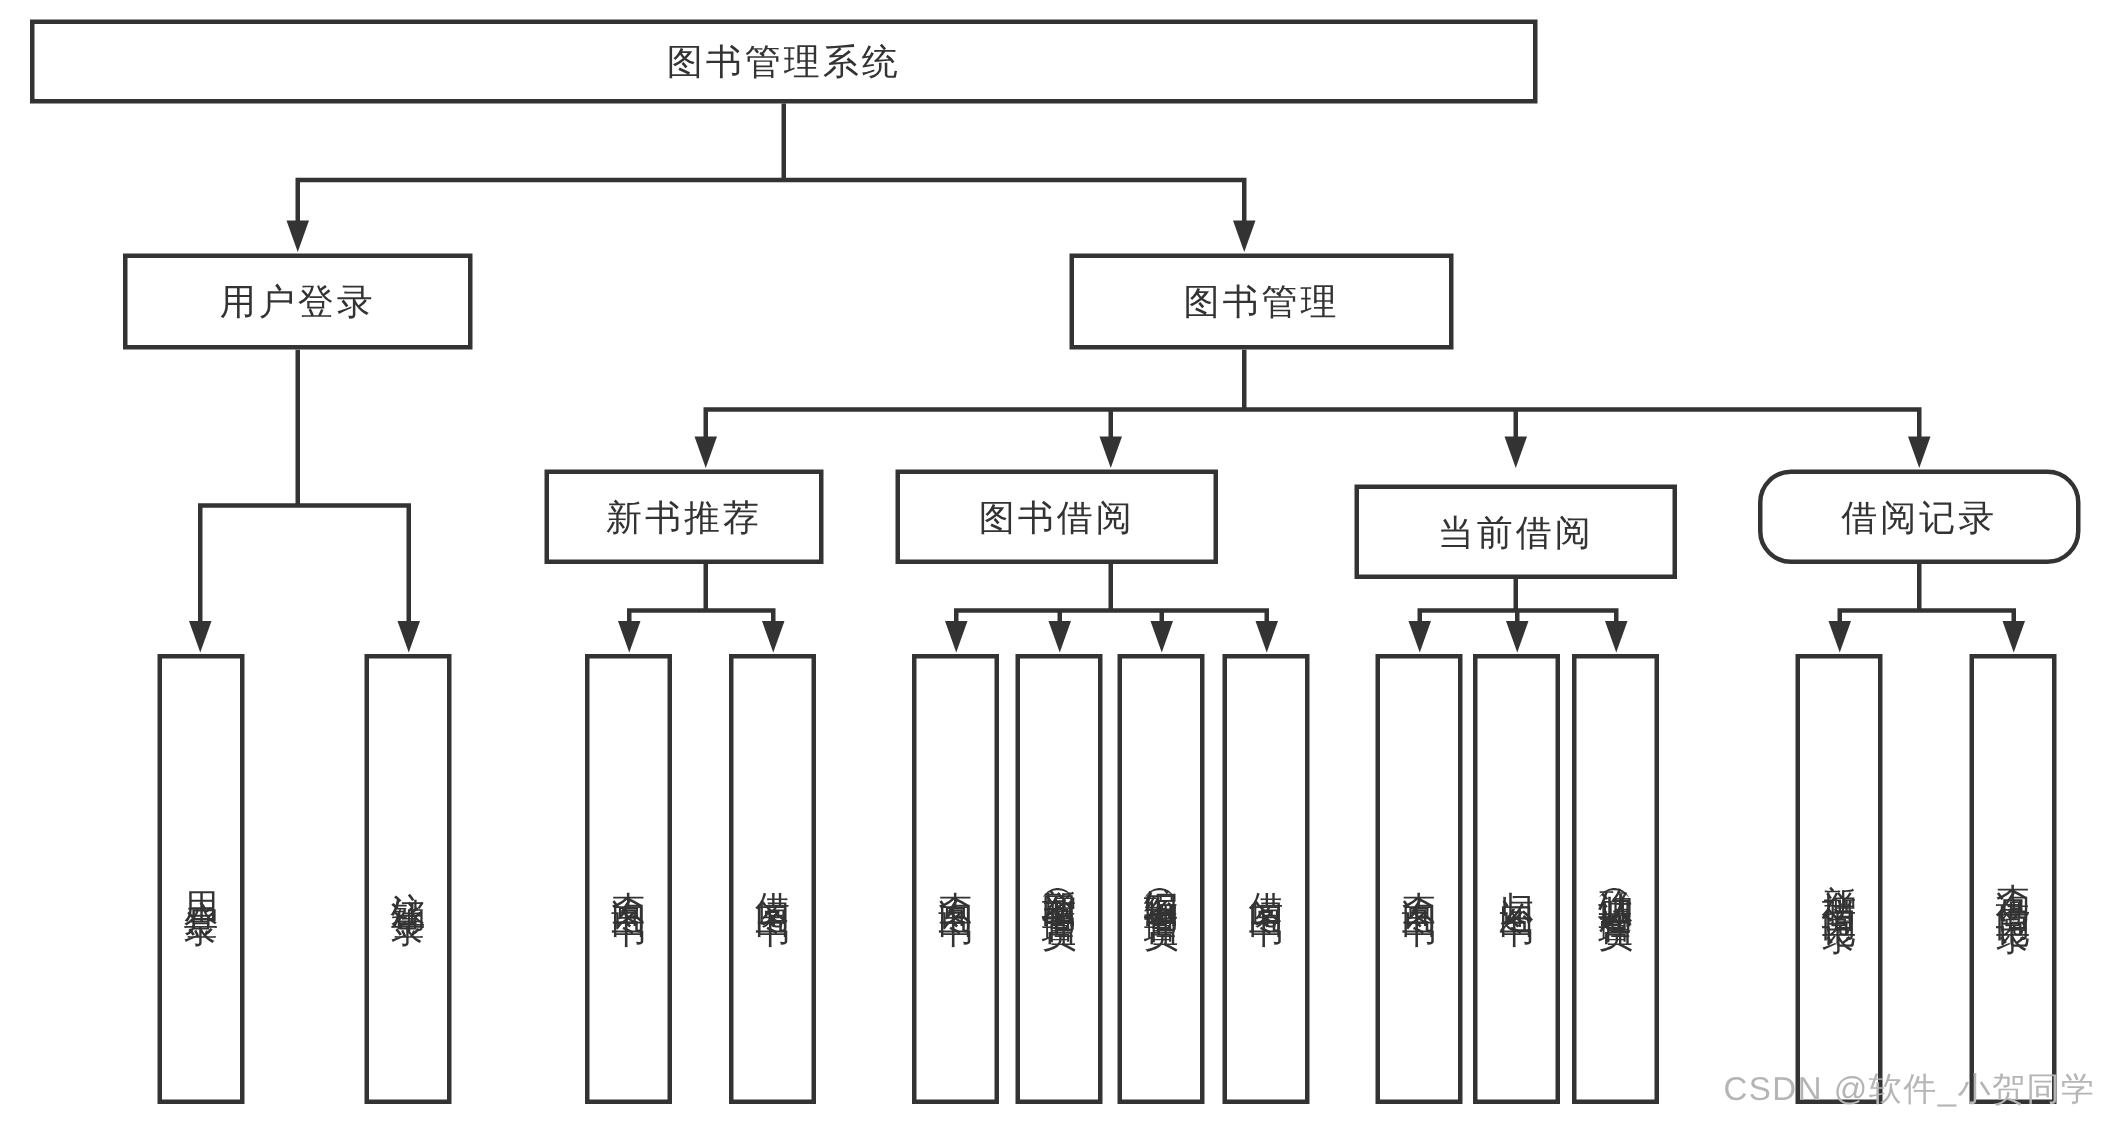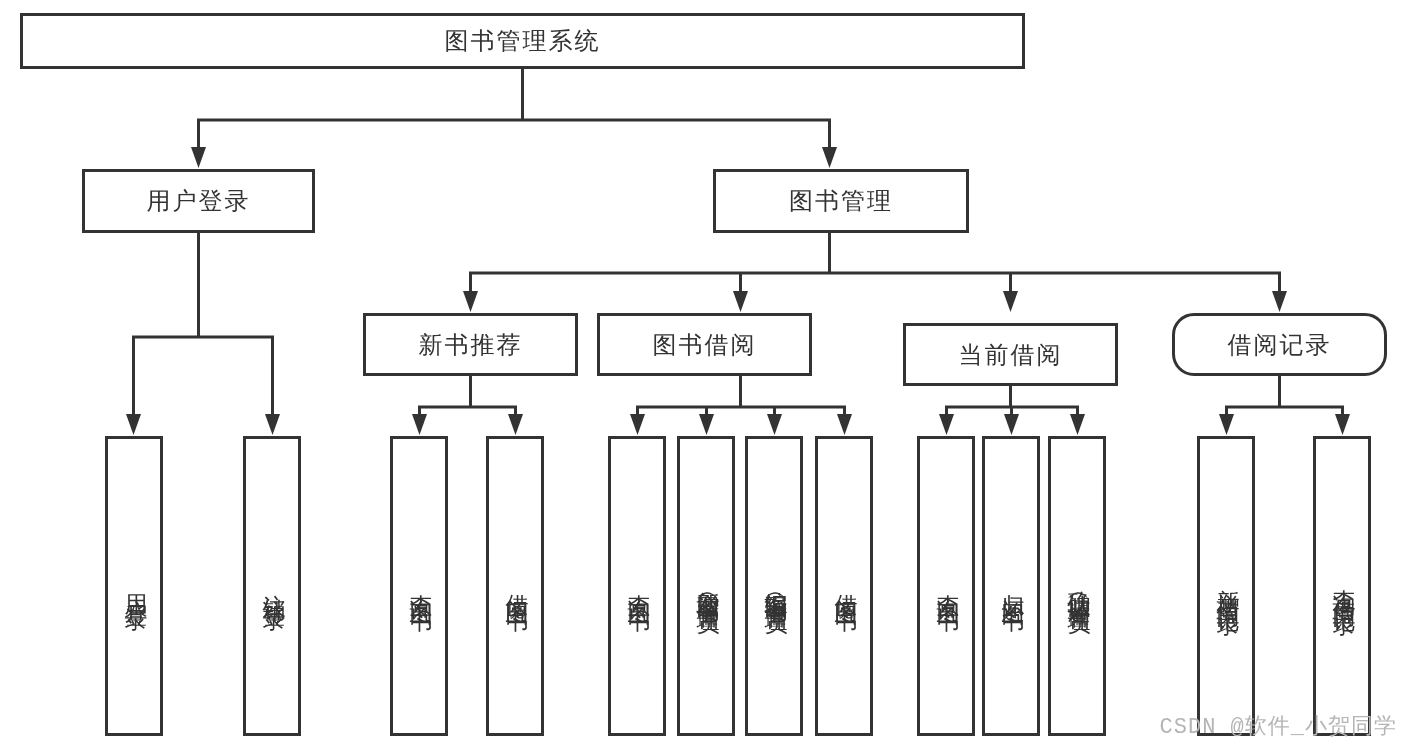--- a/index.html
+++ b/index.html
@@ -12,21 +12,20 @@
   * { margin: 0; padding: 0; box-sizing: border-box; }
   html, body { background: var(--background); }
   body { font-family: "Liberation Sans", "DejaVu Sans", sans-serif; }
 
   .canvas {
     position: relative;
     width: 1405px;
     height: 747px;
     background: var(--background);
     overflow: hidden;
-    font-family: Liberation Mono, monospace;
   }
 
   #connector-layer {
     position: absolute;
     left: 0; top: 0;
     width: 1405px; height: 747px;
     pointer-events: none;
   }
   #connector-layer path {
     stroke: var(--line);
@@ -60,21 +59,21 @@
     line-height: 1;
   }
   .v-node.tight { letter-spacing: 3px; }
 
   
   #n-root   { left: 20px;  top: 13px;  width: 1005px; height: 56px; }
 
   #n-login  { left: 82px;  top: 169px; width: 233px;  height: 64px; }
   #n-mgmt   { left: 713px; top: 169px; width: 256px;  height: 64px; }
 
-  #n-newrec { left: 363px;  top: 313px; width: 215px; height: 63px; }
+  #n-newrec { left: 363px;  top: 313px; width: 186px; height: 63px; }
   #n-borrow { left: 597px;  top: 313px; width: 215px; height: 63px; }
   #n-cur    { left: 903px;  top: 323px; width: 215px; height: 63px; }
   #n-rec    { left: 1172px; top: 313px; width: 215px; height: 63px; border-radius: 22px; }
 
   .leaf { top: 436px; width: 58px; height: 300px; }
   #l-0  { left: 105px;  }
   #l-1  { left: 243px;  }
   #l-2  { left: 390px;  }
   #l-3  { left: 486px;  }
   #l-4  { left: 608px;  }

